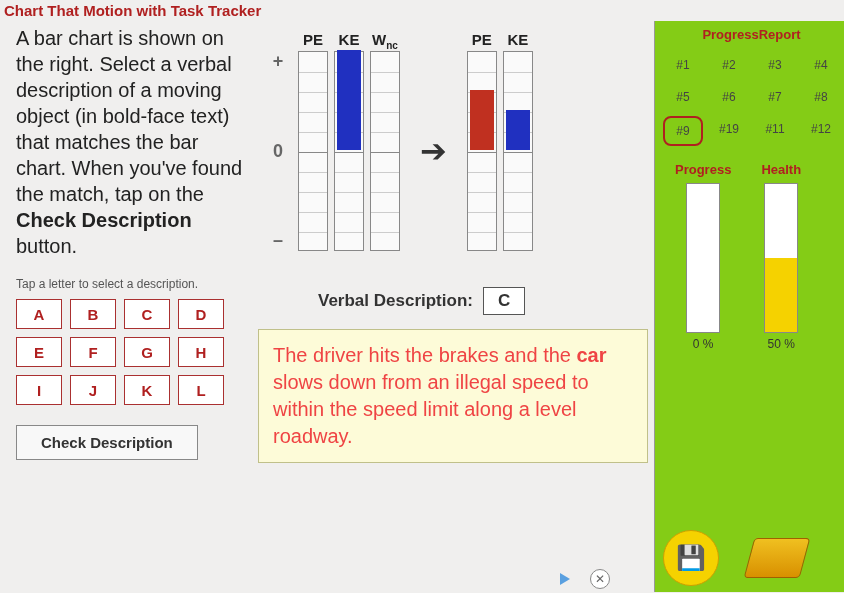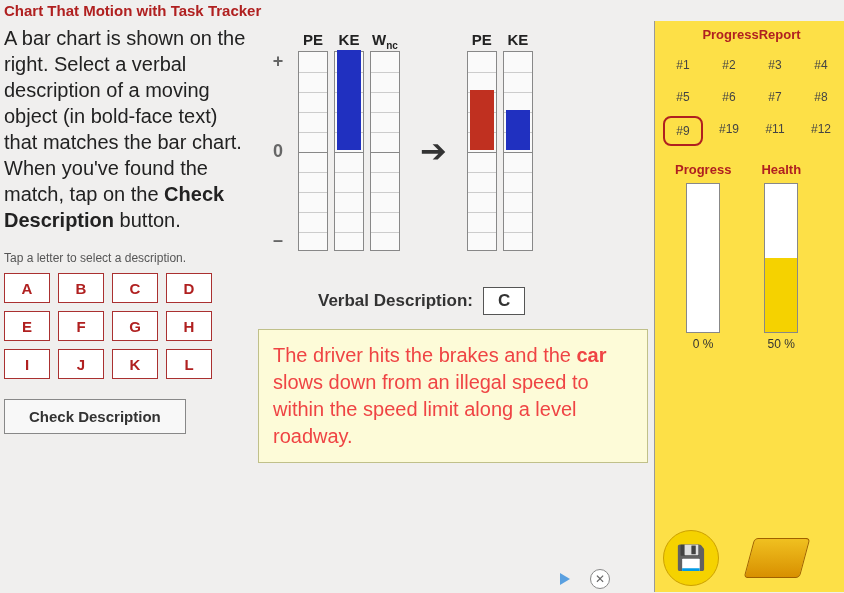--- a/index.html
+++ b/index.html
@@ -18,20 +18,21 @@
     font-size: 15px;
     padding: 2px 4px;
   }
   .main-area {
     display: flex;
     height: calc(100% - 22px);
   }
   .left-col {
     width: 280px;
     padding: 4px 6px 0 4px;
+    margin-left: 12px;
   }
   .prompt-text {
     font-size: 20px;
     line-height: 1.3;
     color: #222;
   }
   .prompt-text b { font-weight: bold; }
   .tap-hint {
     font-size: 12px;
     color: #555;
@@ -152,21 +153,21 @@
     font-size: 20px;
     line-height: 1.35;
     color: #ef4444;
     width: 390px;
   }
   .description-box b { font-weight: bold; }
   .right-col {
     width: 190px;
     border-left: 1px solid #999;
     padding: 6px 4px 0 8px;
-    background: #fde047;
+    background: #84cc16;
     position: relative;
   }
   .pr-title {
     color: #b02020;
     font-weight: bold;
     font-size: 13px;
     text-align: center;
     margin-bottom: 10px;
   }
   .pr-grid {

